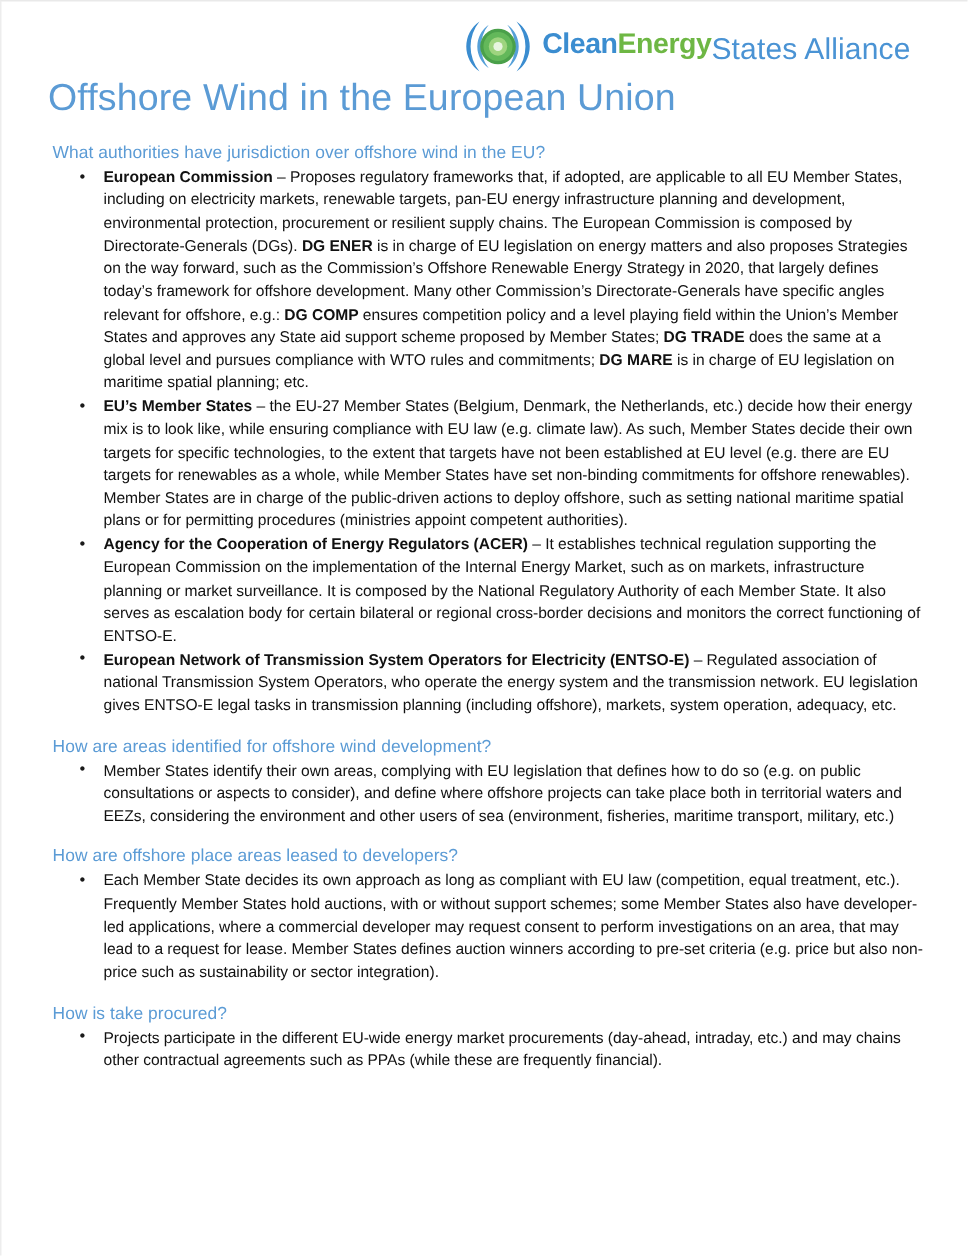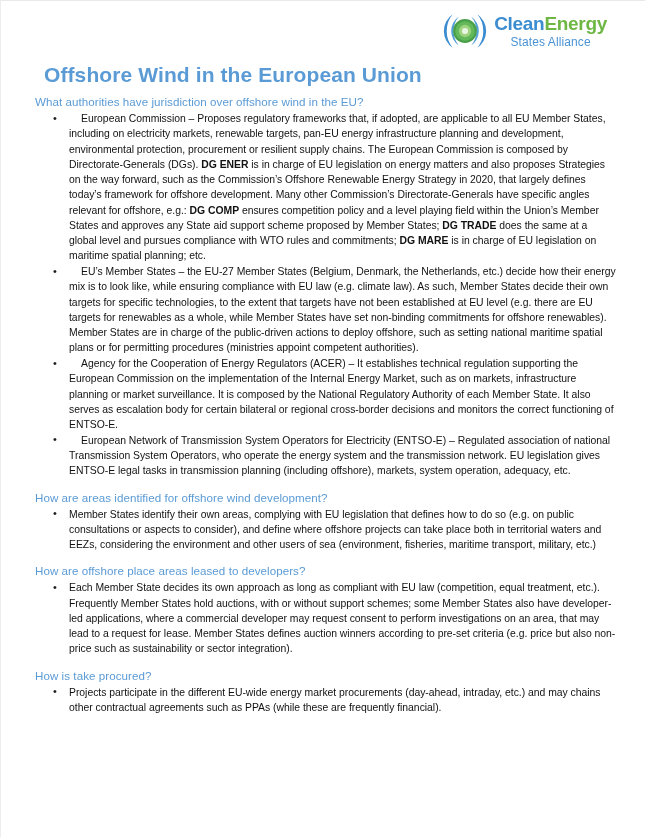--- a/index.html
+++ b/index.html
@@ -35,50 +35,49 @@
     gap: 7px;
   }
   .logo-mark {
     width: 44px;
     height: 44px;
     flex: none;
     display: block;
   }
   .logo-words {
     display: flex;
-    flex-direction: column;
+    flex-direction: row;
     line-height: 1;
-    align-items: center;
   }
   .logo-line1 {
     font-size: 19px;
     font-weight: bold;
     letter-spacing: -0.3px;
     white-space: nowrap;
   }
   .logo-clean { color: #3b8dd0; }
   .logo-energy { color: #6eb744; }
   .logo-line2 {
-    font-size: 12px;
+    font-size: 20px;
     color: #4a93d4;
     letter-spacing: 0.1px;
     margin-top: 3px;
     white-space: nowrap;
   }
 
   
   .doc-title {
     position: absolute;
     top: 50px;
     left: 31px;
-    font-size: 21px;
-    font-weight: bold;
+    font-size: 25px;
+    font-weight: normal;
     color: #5b9bd5;
     letter-spacing: 0.1px;
-    margin: 12px;
+    margin: 0;
     white-space: nowrap;
   }
 
   
   .content {
     position: absolute;
     top: 94px;
     left: 31px;
     width: 584px;
   }
@@ -107,21 +106,21 @@
     letter-spacing: -0.02px;
   }
   ul.bullets > li::before {
     content: "\2022";
     position: absolute;
     left: 21px;
     top: -0.5px;
     font-size: 11px;
     color: #1a1a1a;
   }
-  .lead { font-weight: normal; margin-left: 12px; }
+  .lead { font-weight: bold; }
   .bt { font-weight: bold; }
 </style>
 </head>
 <body>
 
 <div class="page">
 
   <div class="logo-block">
     <svg class="logo-mark" viewBox="0 0 100 100">
       <path d="M22,12 A46,46 0 0 0 22,88 A60,60 0 0 1 22,12 Z" fill="#3b8dd0"></path>

